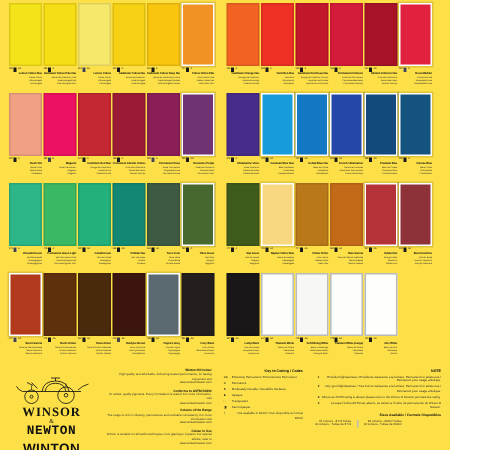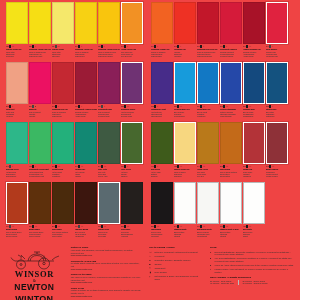--- a/index.html
+++ b/index.html
@@ -5,22 +5,23 @@
   * { box-sizing: border-box; margin: 0; padding: 0; }
   html, body {
     width: 300px; height: 300px;
     background: #ffffff;
     font-family: "Liberation Sans", sans-serif;
     overflow: hidden;
   }
   .sheet {
     position: relative;
     width: 300px; height: 300px;
-    background: #ef4444;
+    background: #fde047;
     padding: 2px 0 0 0;
+    text-align: right;
   }
   .panels {
     display: flex;
     gap: 8px;
     padding: 0 6px;
   }
   .panel { width: 137px; }
 
   .row {
     display: flex;
@@ -106,21 +107,21 @@
     font-weight: bold;
     letter-spacing: 0.6px;
     color: #111;
     line-height: 9px;
   }
   .amp {
     font-family: "Liberation Serif", serif;
     font-size: 4px; color: #111; line-height: 4px;
   }
   .newton {
-    font-family: Liberation Sans, sans-serif;
+    font-family: Liberation Mono, monospace;
     font-size: 8.5px;
     font-weight: bold;
     letter-spacing: 0.4px;
     color: #111;
     line-height: 9px;
   }
   .winton {
     font-size: 9px;
     font-weight: bold;
     letter-spacing: 0.3px;

